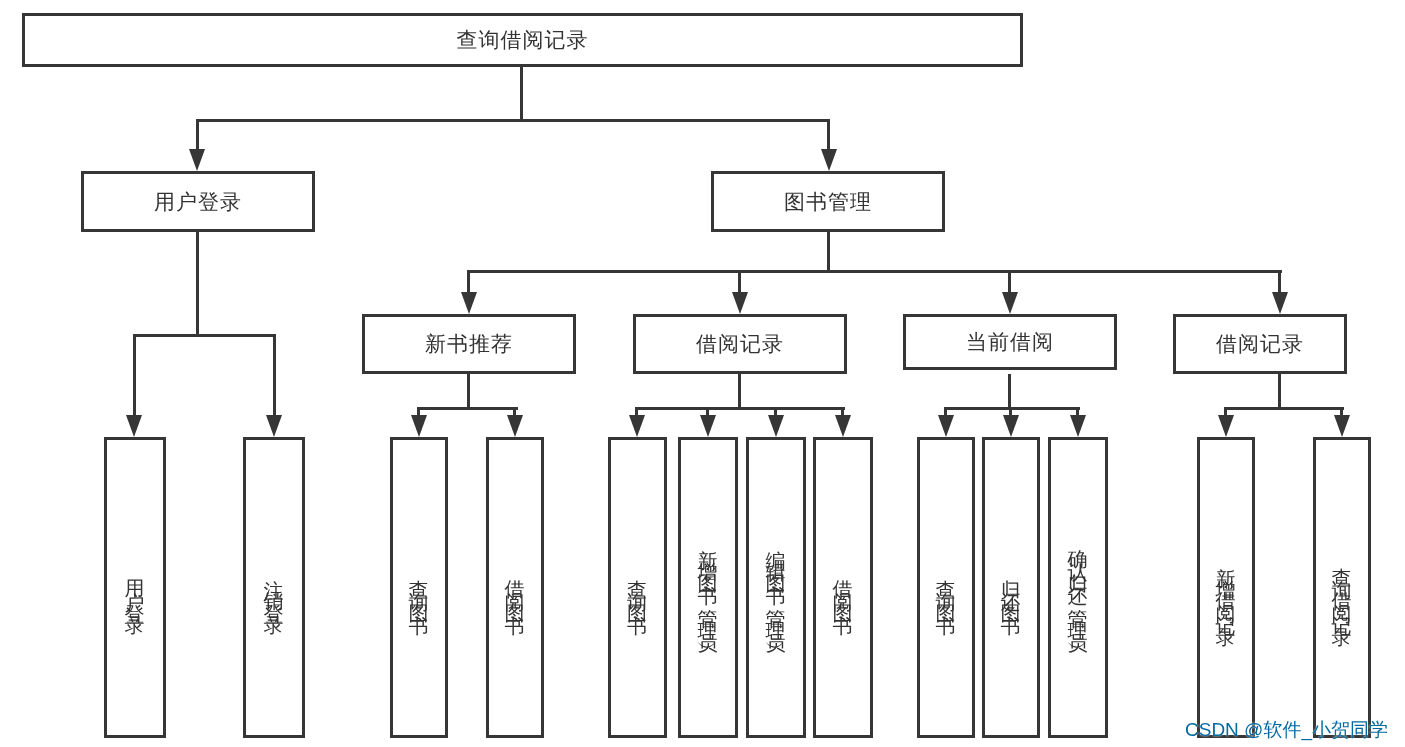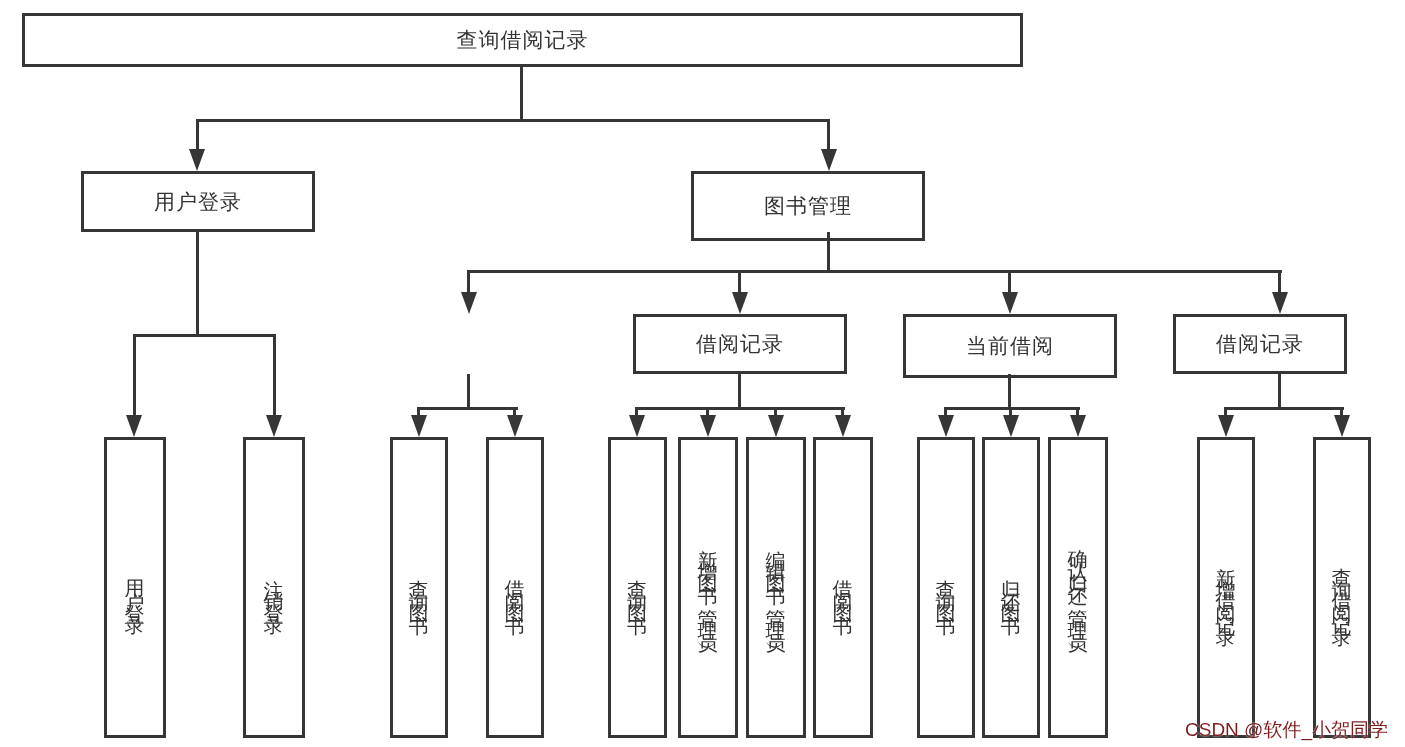--- a/index.html
+++ b/index.html
@@ -18,44 +18,47 @@
   }
   .vline{position:absolute;width:3px;background:#363636;}
   .hline{position:absolute;height:3px;background:#363636;}
   .arrow{
     position:absolute;width:0;height:0;
     border-left:8px solid transparent;border-right:8px solid transparent;
     border-top:22px solid #363636;
   }
   .watermark{
     position:absolute;left:1185px;top:717px;z-index:5;
-    font-size:19px;color:#7f1d1d;white-space:nowrap;
+    font-size:19px;color:#0369a1;white-space:nowrap;
     text-shadow:0 0 2px #ffffff;
   }
 </style>
 </head>
 <body>
 
 <div class="canvas">
 
   <div class="box hbox" style="left:22px;top:13px;width:1001px;height:54px">
     <span>查询借阅记录</span>
   </div>
 
   <div class="box hbox" style="left:81px;top:171px;width:234px;height:61px">
     <span>用户登录</span>
   </div>
-  <div class="box hbox" style="left:691px;top:171px;width:234px;height:70px">
+  <div class="box hbox" style="left:711px;top:171px;width:234px;height:61px">
     <span>图书管理</span>
   </div>
 
+  <div class="box hbox" style="left:362px;top:314px;width:214px;height:60px">
+    <span>新书推荐</span>
+  </div>
   <div class="box hbox" style="left:633px;top:314px;width:214px;height:60px">
     <span>借阅记录</span>
   </div>
-  <div class="box hbox" style="left:903px;top:314px;width:214px;height:64px">
+  <div class="box hbox" style="left:903px;top:314px;width:214px;height:56px">
     <span>当前借阅</span>
   </div>
   <div class="box hbox" style="left:1173px;top:314px;width:174px;height:60px">
     <span>借阅记录</span>
   </div>
 
   <div class="box vbox" style="left:104px;top:437px;width:62px;height:301px">
     <span>用户登录</span>
   </div>
   <div class="box vbox" style="left:243px;top:437px;width:62px;height:301px">

